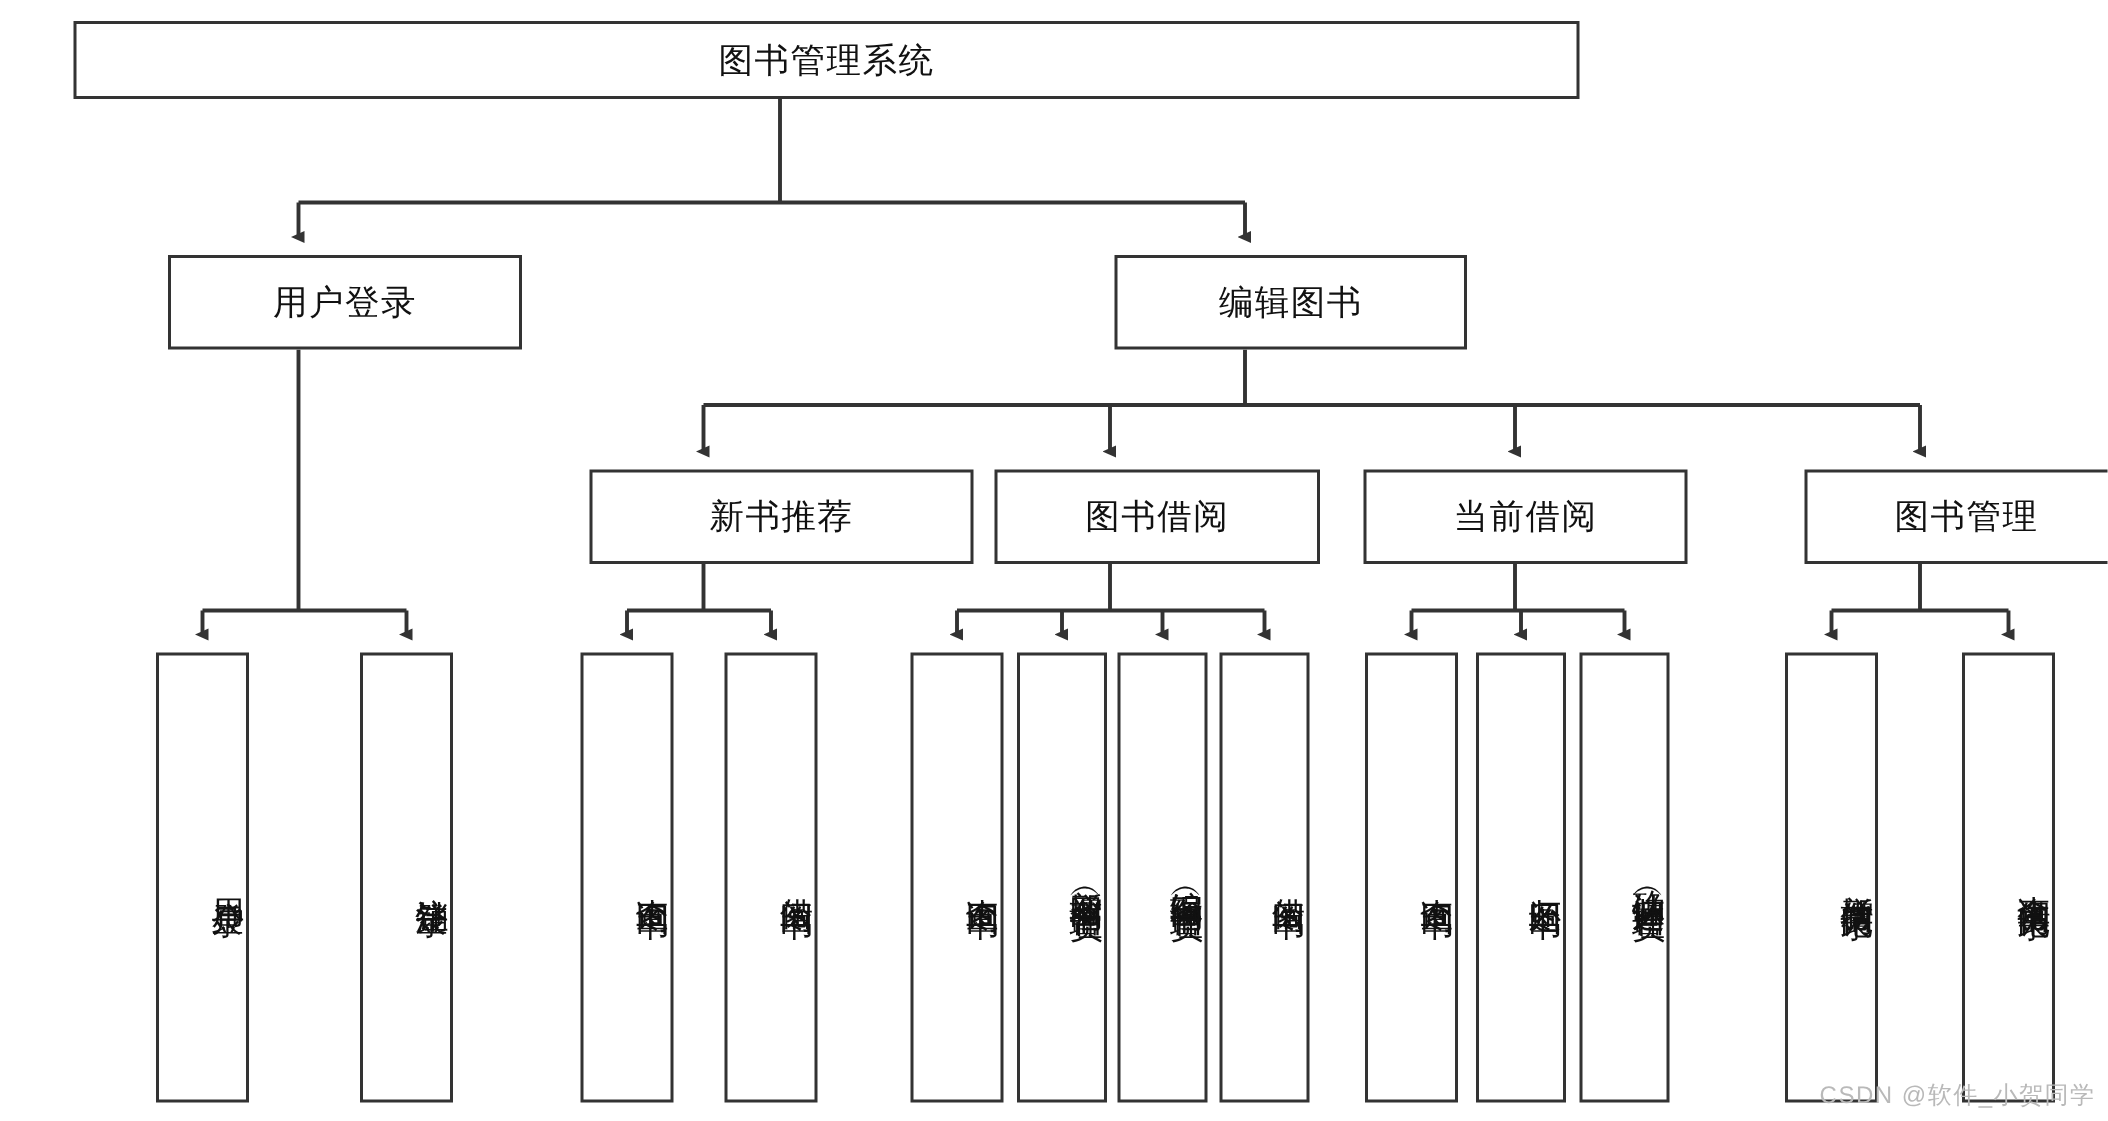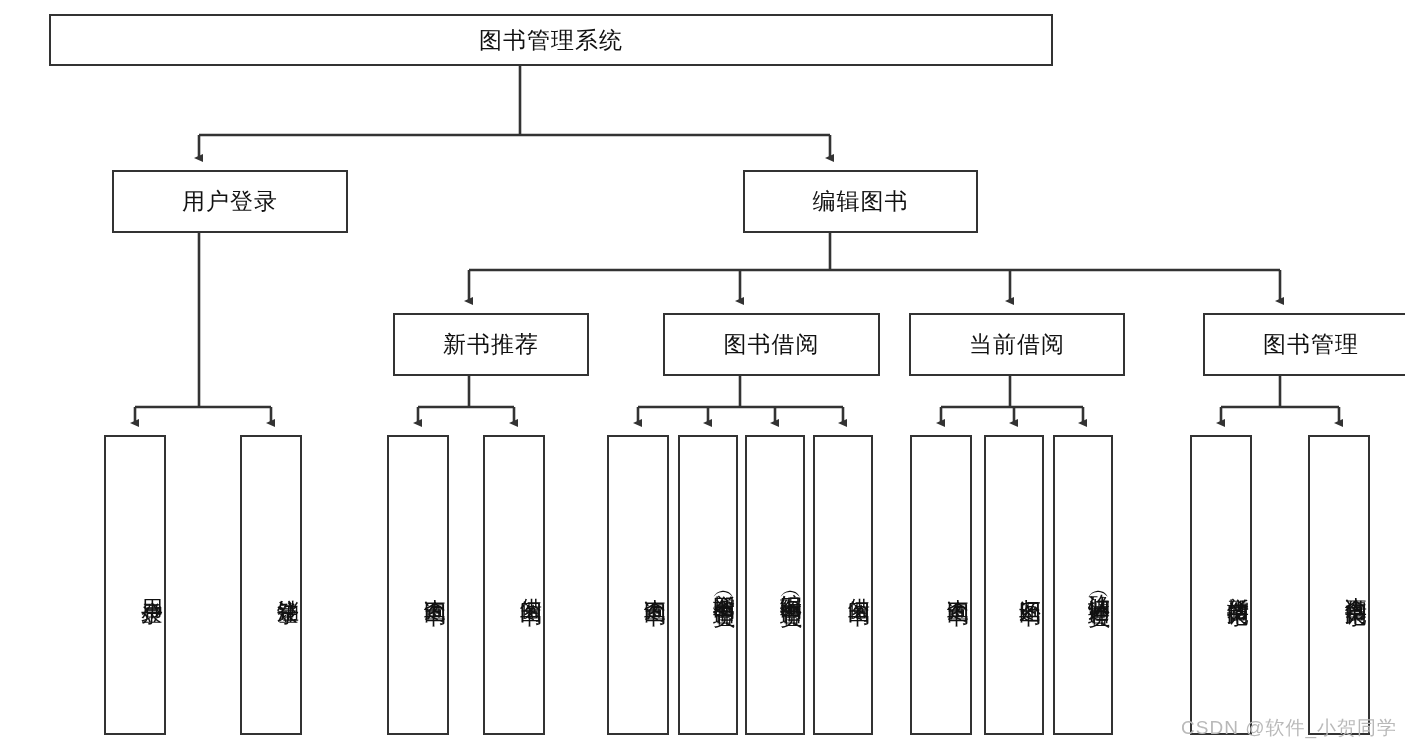--- a/index.html
+++ b/index.html
@@ -24,21 +24,21 @@
     font-size:22px;
     line-height:1.12;
     letter-spacing:2px;
     padding:6px 0;
     align-items:flex-start;
     justify-content:center;
   }
   .watermark{
     position:absolute;
     right:8px;bottom:6px;
-    font-size:19px;
+    font-size:16px;
     color:#b9b9b9;
     letter-spacing:1px;
     white-space:nowrap;
     pointer-events:none;
   }
 </style>
 </head>
 <body>
 
 <svg id="diagram" viewBox="0 0 1405 747" xmlns="http://www.w3.org/2000/svg">
@@ -94,21 +94,21 @@
 <div id="nodes">
     <div class="node-box node-h" style="left: 18px; top: 14px; width: 1004px; height: 52px;">
       <span>图书管理系统</span>
     </div>
     <div class="node-box node-h" style="left: 81px; top: 170px; width: 236px; height: 63px;">
       <span>用户登录</span>
     </div>
     <div class="node-box node-h" style="left: 712px; top: 170px; width: 235px; height: 63px;">
       <span>编辑图书</span>
     </div>
-    <div class="node-box node-h" style="left: 362px; top: 313px; width: 196px; height: 63px;">
+    <div class="node-box node-h" style="left: 362px; top: 313px; width: 256px; height: 63px;">
       <span>新书推荐</span>
     </div>
     <div class="node-box node-h" style="left: 632px; top: 313px; width: 217px; height: 63px;">
       <span>图书借阅</span>
     </div>
     <div class="node-box node-h" style="left: 878px; top: 313px; width: 216px; height: 63px;">
       <span>当前借阅</span>
     </div>
     <div class="node-box node-h" style="left: 1172px; top: 313px; width: 216px; height: 63px;">
       <span>图书管理</span>

